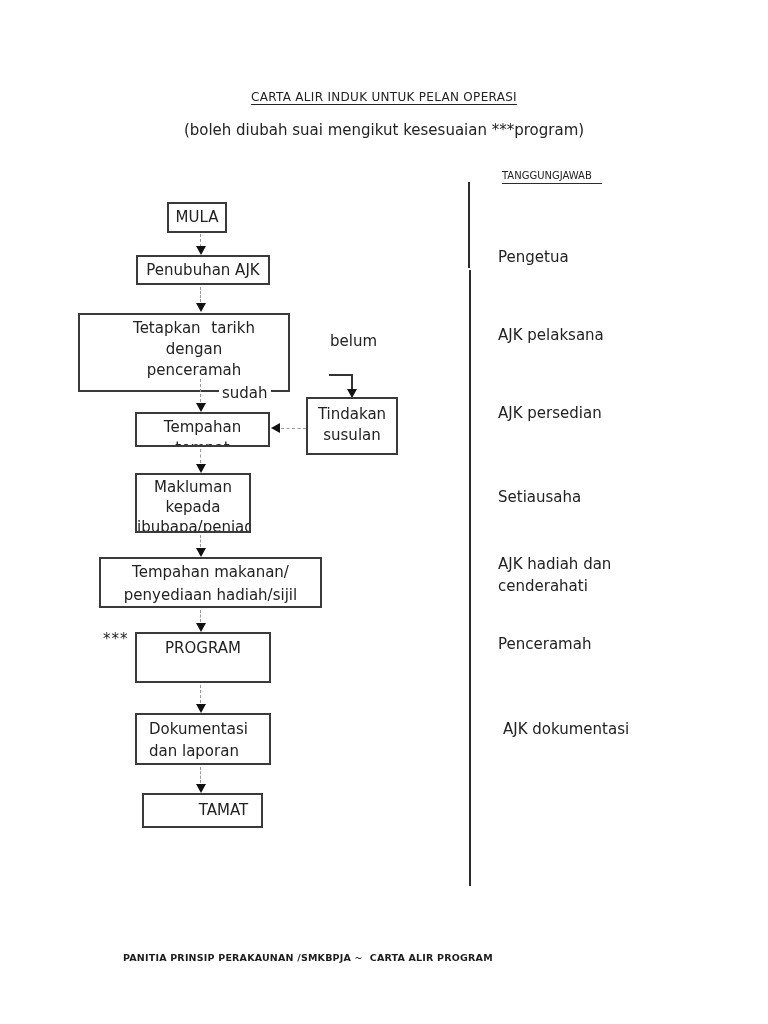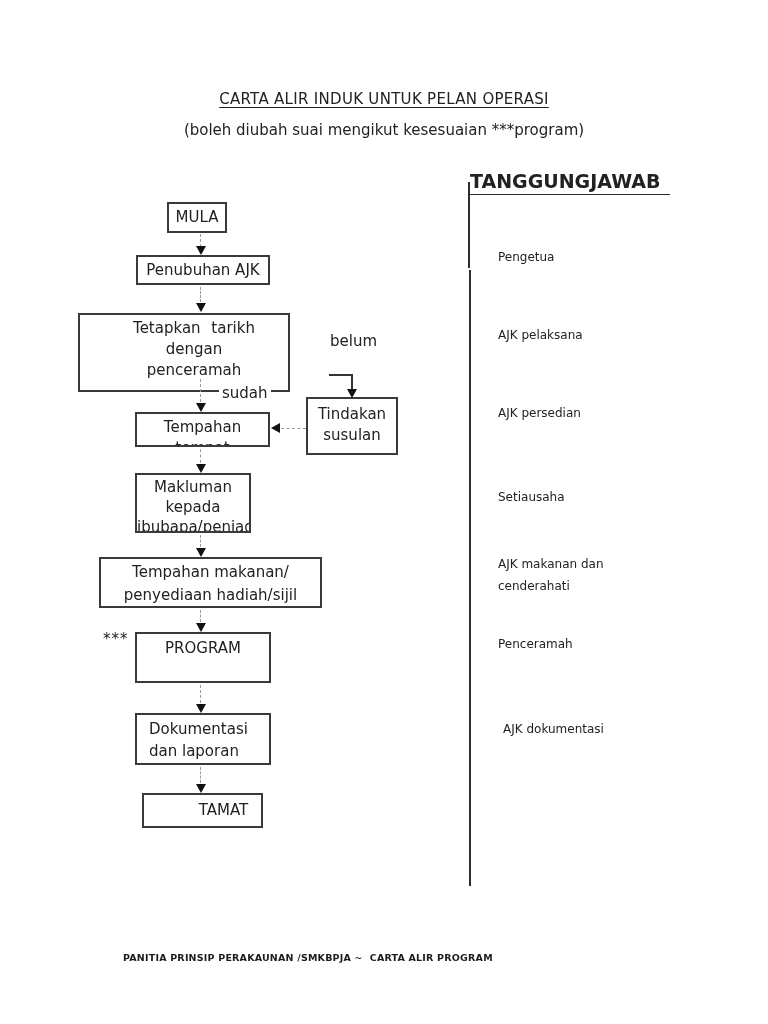--- a/index.html
+++ b/index.html
@@ -2,21 +2,21 @@
 <html><head>
 <meta charset="utf-8">
 <style>
   html,body{margin:0;padding:0;background:#ffffff;}
   .page{
     position:relative;width:768px;height:1024px;background:#ffffff;overflow:hidden;
     font-family:"DejaVu Sans","Liberation Sans",sans-serif;color:#222;
   }
   .doc-title{
     position:absolute;left:0;top:90px;width:768px;text-align:center;
-    font-size:15px;letter-spacing:.3px;
+    font-size:12px;letter-spacing:.3px;
   }
   .doc-title span{text-decoration:underline;text-underline-offset:3px;}
   .doc-subtitle{
     position:absolute;left:0;top:121px;width:768px;text-align:center;font-size:15px;
   }
   .box{
     position:absolute;border:2px solid #3a3a3a;box-sizing:border-box;
     text-align:center;overflow:hidden;z-index:2;background:transparent;
   }
   .box .bl{display:block;font-size:15px;line-height:21px;}
@@ -32,24 +32,24 @@
     position:absolute;width:0;height:0;z-index:4;
     border-top:5px solid transparent;border-bottom:5px solid transparent;
     border-right:9px solid #111;
   }
   .overlay-label{
     position:absolute;background:#fff;font-size:15px;z-index:5;padding:0 3px;line-height:18px;
   }
   .marker{position:absolute;font-size:15px;z-index:2;letter-spacing:1px;}
   .divider{position:absolute;width:2px;background:#2c2c2c;z-index:1;}
   .resp-header{
-    position:absolute;left:470px;top:170px;font-size:19px;z-index:2;
-    border-bottom:1.5px solid #2c2c2c;padding:0 10px 2px 0;font-weight:bold;
+    position:absolute;left:502px;top:170px;font-size:10px;z-index:2;
+    border-bottom:1.5px solid #2c2c2c;padding:0 10px 2px 0;
   }
-  .resp-item{position:absolute;font-size:12px;line-height:22px;z-index:2;}
+  .resp-item{position:absolute;font-size:15px;line-height:22px;z-index:2;}
   .doc-footer{
     position:absolute;left:91px;top:952px;font-size:9.5px;font-weight:bold;
     letter-spacing:.2px;white-space:pre;color:#1c1c1c;margin-left:32px;
   }
   .ws-wide{word-spacing:6px;}
 </style>
 </head>
 <body>
 
 <div class="page">
@@ -144,19 +144,19 @@
 
   <div class="divider" style="left:468px;top:182px;height:86px;"></div>
   <div class="divider" style="left:469px;top:270px;height:616px;"></div>
 
   <div class="resp-header">TANGGUNGJAWAB</div>
 
   <div class="resp-item" style="left:498px;top:246px;">Pengetua</div>
   <div class="resp-item" style="left:498px;top:324px;">AJK pelaksana</div>
   <div class="resp-item" style="left:498px;top:402px;">AJK persedian</div>
   <div class="resp-item" style="left:498px;top:486px;">Setiausaha</div>
-  <div class="resp-item" style="left:498px;top:553px;width:162px;">AJK makanan dan cenderahati</div>
+  <div class="resp-item" style="left:498px;top:553px;width:162px;">AJK hadiah dan cenderahati</div>
   <div class="resp-item" style="left:498px;top:633px;">Penceramah</div>
   <div class="resp-item" style="left:503px;top:718px;">AJK dokumentasi</div>
 
   <div class="doc-footer">PANITIA PRINSIP PERAKAUNAN /SMKBPJA ~  CARTA ALIR PROGRAM</div>
 
 </div>
 
 </body></html>

